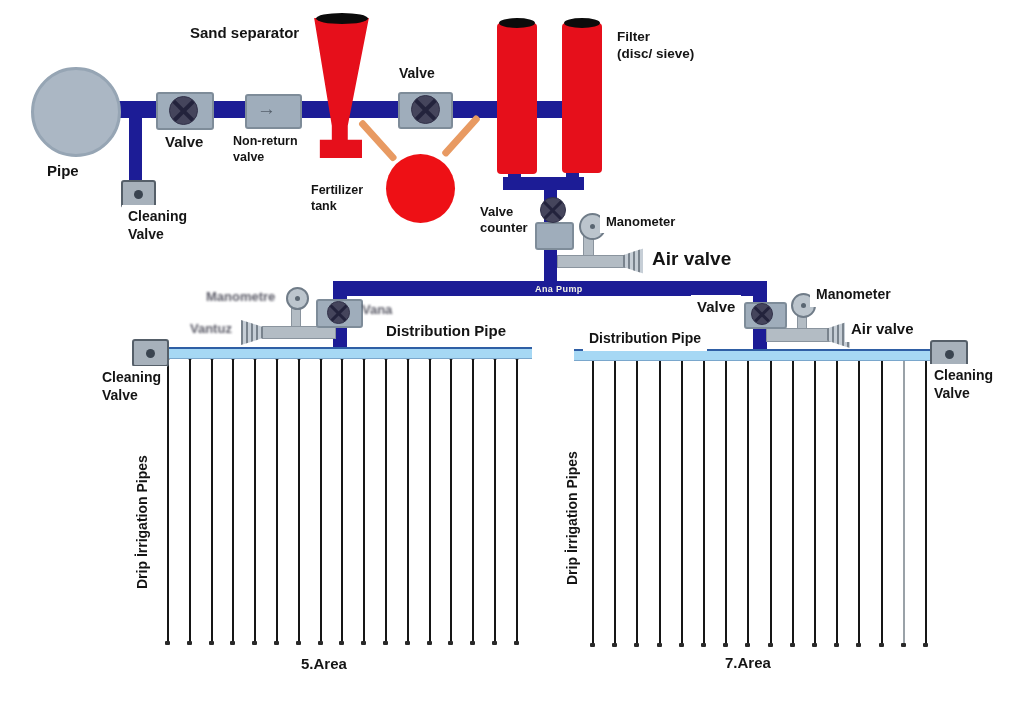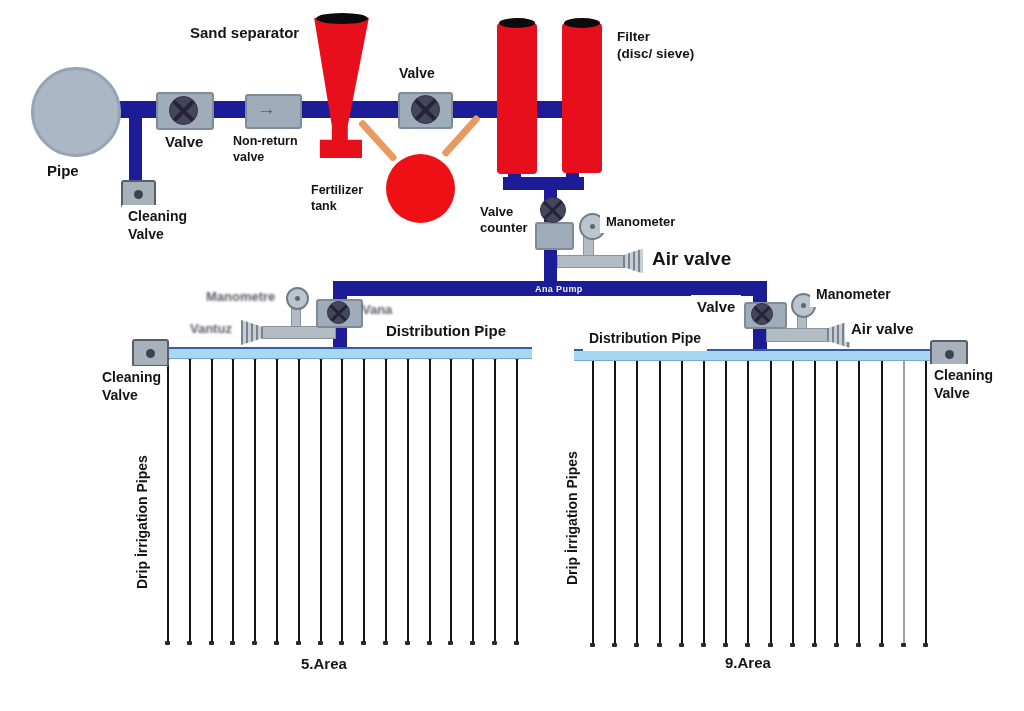--- a/index.html
+++ b/index.html
@@ -177,15 +177,15 @@
   <div class="lbl" style="left:845px;top:317px;font-size:15px;">Air valve</div>
   <div class="lbl" style="left:380px;top:319px;font-size:15px;">Distribution Pipe</div>
   <div class="lbl" style="left:583px;top:327px;">Distribution Pipe</div>
   <div class="lbl" style="left:96px;top:366px;">Cleaning
 Valve</div>
   <div class="lbl" style="left:928px;top:364px;">Cleaning
 Valve</div>
   <div class="vlabel" style="left:130px;top:427px;height:178px;">Drip İrrigation Pipes</div>
   <div class="vlabel" style="left:560px;top:426px;height:173px;">Drip İrrigation Pipes</div>
   <div class="lbl" style="left:285px;top:649px;font-size:15px;padding:6px 16px;">5.Area</div>
-  <div class="lbl" style="left:713px;top:648px;font-size:15px;padding:6px 12px;">9.Area</div>
+  <div class="lbl" style="left:713px;top:648px;font-size:15px;padding:6px 12px;">7.Area</div>
 
 </div>
 
 </body></html>

